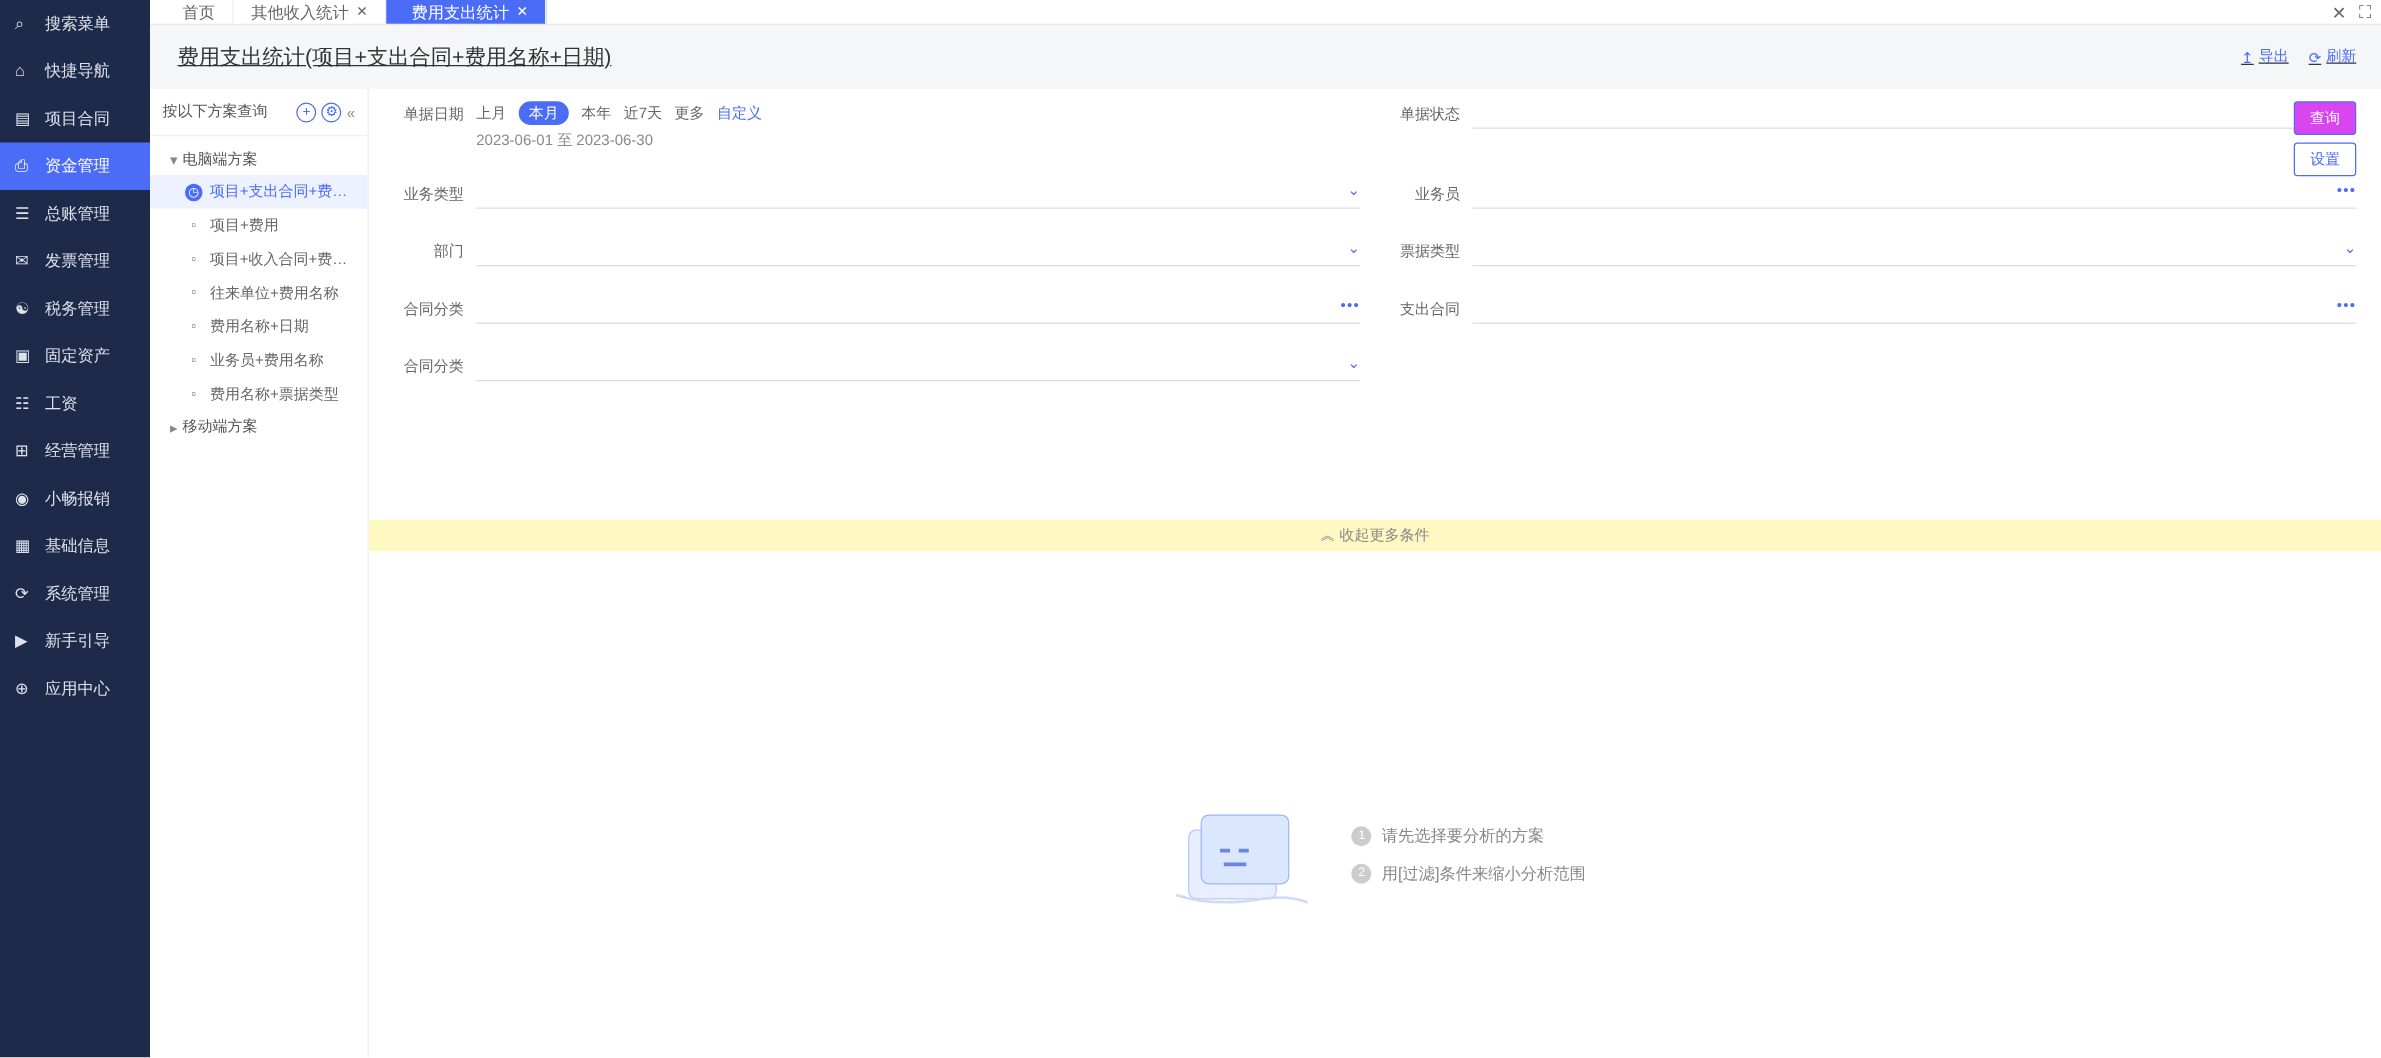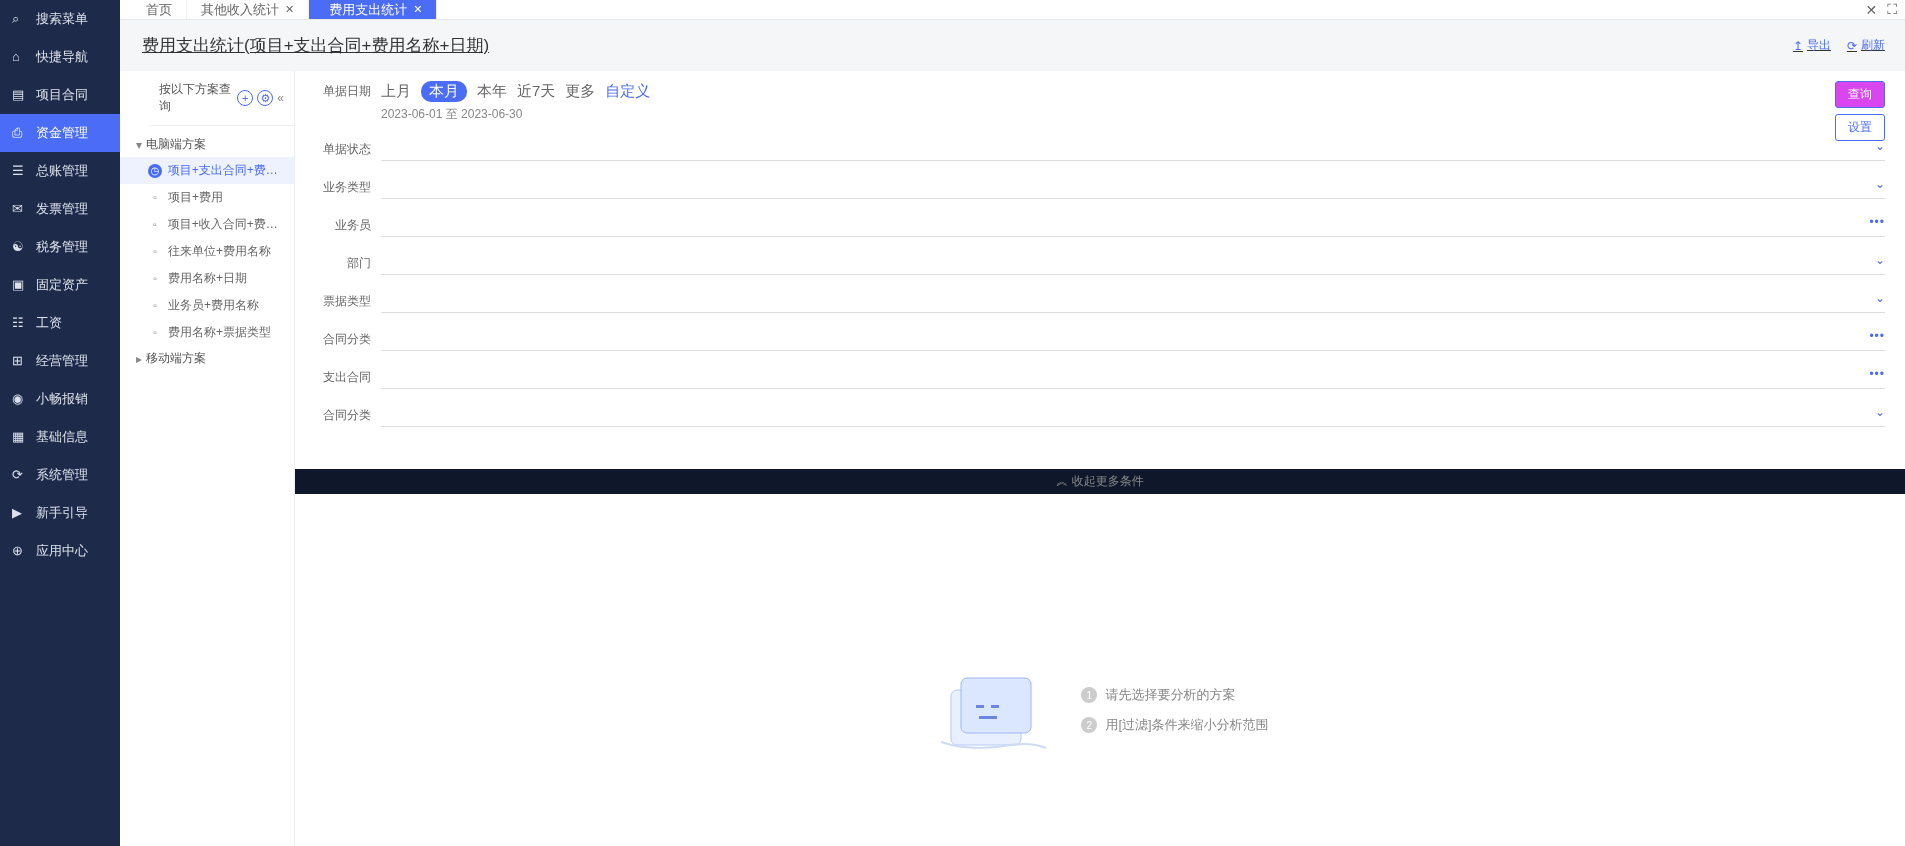--- a/index.html
+++ b/index.html
@@ -83,21 +83,20 @@
 .body-row { display: flex; flex: 1; overflow: hidden; }
 .scheme-panel {
   width: 175px;
   border-right: 1px solid #eee;
   display: flex; flex-direction: column;
 }
 .scheme-header {
   display: flex; align-items: center;
   padding: 10px 10px;
   border-bottom: 1px solid #f0f0f0;
-  margin-left: 29px;
 }
 .scheme-title { font-size: 12px; color: #555; }
 .scheme-header-icons {
   margin-left: auto; display: flex; align-items: center; gap: 4px;
 }
 .round-btn {
   width: 16px; height:16px; border:1px solid #4a6cf7; border-radius:50%;
   display:flex;align-items:center;justify-content:center; color:#4a6cf7;
   font-size:11px; cursor:pointer;
 }
@@ -120,58 +119,59 @@
 }
 .tree-item.active .item-icon {
   background:#4a6cf7;border-radius:50%;color:#fff;
 }
 .tree-item .label { overflow:hidden; text-overflow:ellipsis; }
 .filters-panel {
   flex:1; position:relative; padding: 10px 20px 0 20px;
 }
 .filters-grid {
   display:grid;
-  grid-template-columns: repeat(1, 1fr);
+  grid-template-columns: repeat(2, 1fr);
   column-gap: 40px;
   row-gap: 16px;
+  gap: 24px;
 }
 .filter-row {
   display:flex; align-items:flex-start; gap: 10px;
 }
 .filter-label {
   width: 56px; text-align: right; color: #666; font-size: 12px; padding-top: 2px;
 }
 .filter-control {
   flex: 1; min-height: 22px; border-bottom: 1px solid #ddd; position: relative;
 }
 .filter-control.noborder { border-bottom: none; }
 .suffix-icon {
   position:absolute; right:0; top:0; color:#4a6cf7; font-size:12px;
 }
 .suffix-dots { color:#4a6cf7; letter-spacing:1px; }
 .date-shortcuts {
-  display:flex; align-items:center; gap:10px; font-size:15px; color:#666;
+  display:flex; align-items:center; gap:10px; font-size:12px; color:#666;
 }
 .date-shortcut { cursor:pointer; }
 .date-shortcut.active {
   background:#4a6cf7; color:#fff; border-radius:10px; padding:1px 8px;
 }
 .date-shortcut.link { color:#4a6cf7; }
 .date-range { color:#888; font-size:12px; margin-top:4px; }
 .actions-col {
   position:absolute; right:20px; top:10px; display:flex; flex-direction:column; gap:6px;
 }
 .btn {
   padding: 4px 12px; border-radius:3px; font-size:12px; cursor:pointer; text-align:center;
 }
 .btn-primary { background:#d946ef; color:#fff; border:1px solid #4a6cf7; }
 .btn-outline { background:#fff; color:#4a6cf7; border:1px solid #4a6cf7; }
 .collapse-bar {
   margin-top: 10px;
-  background:#0f172a; color:#888; text-align:center; padding:4px 0;
+  background:#fef9c3; color:#888; text-align:center; padding:4px 0;
   font-size:12px; cursor:pointer;
 }
 .empty-area {
   flex:1; display:flex; align-items:center; justify-content:center;
   flex-direction:row; gap:30px; padding-top: 80px;
 }
 .empty-illustration { width:120px; height:100px; position:relative; }
 .empty-steps { display:flex; flex-direction:column; gap:12px; }
 .step { display:flex; align-items:center; gap:8px; color:#888; font-size:13px; }
 .step-num {

